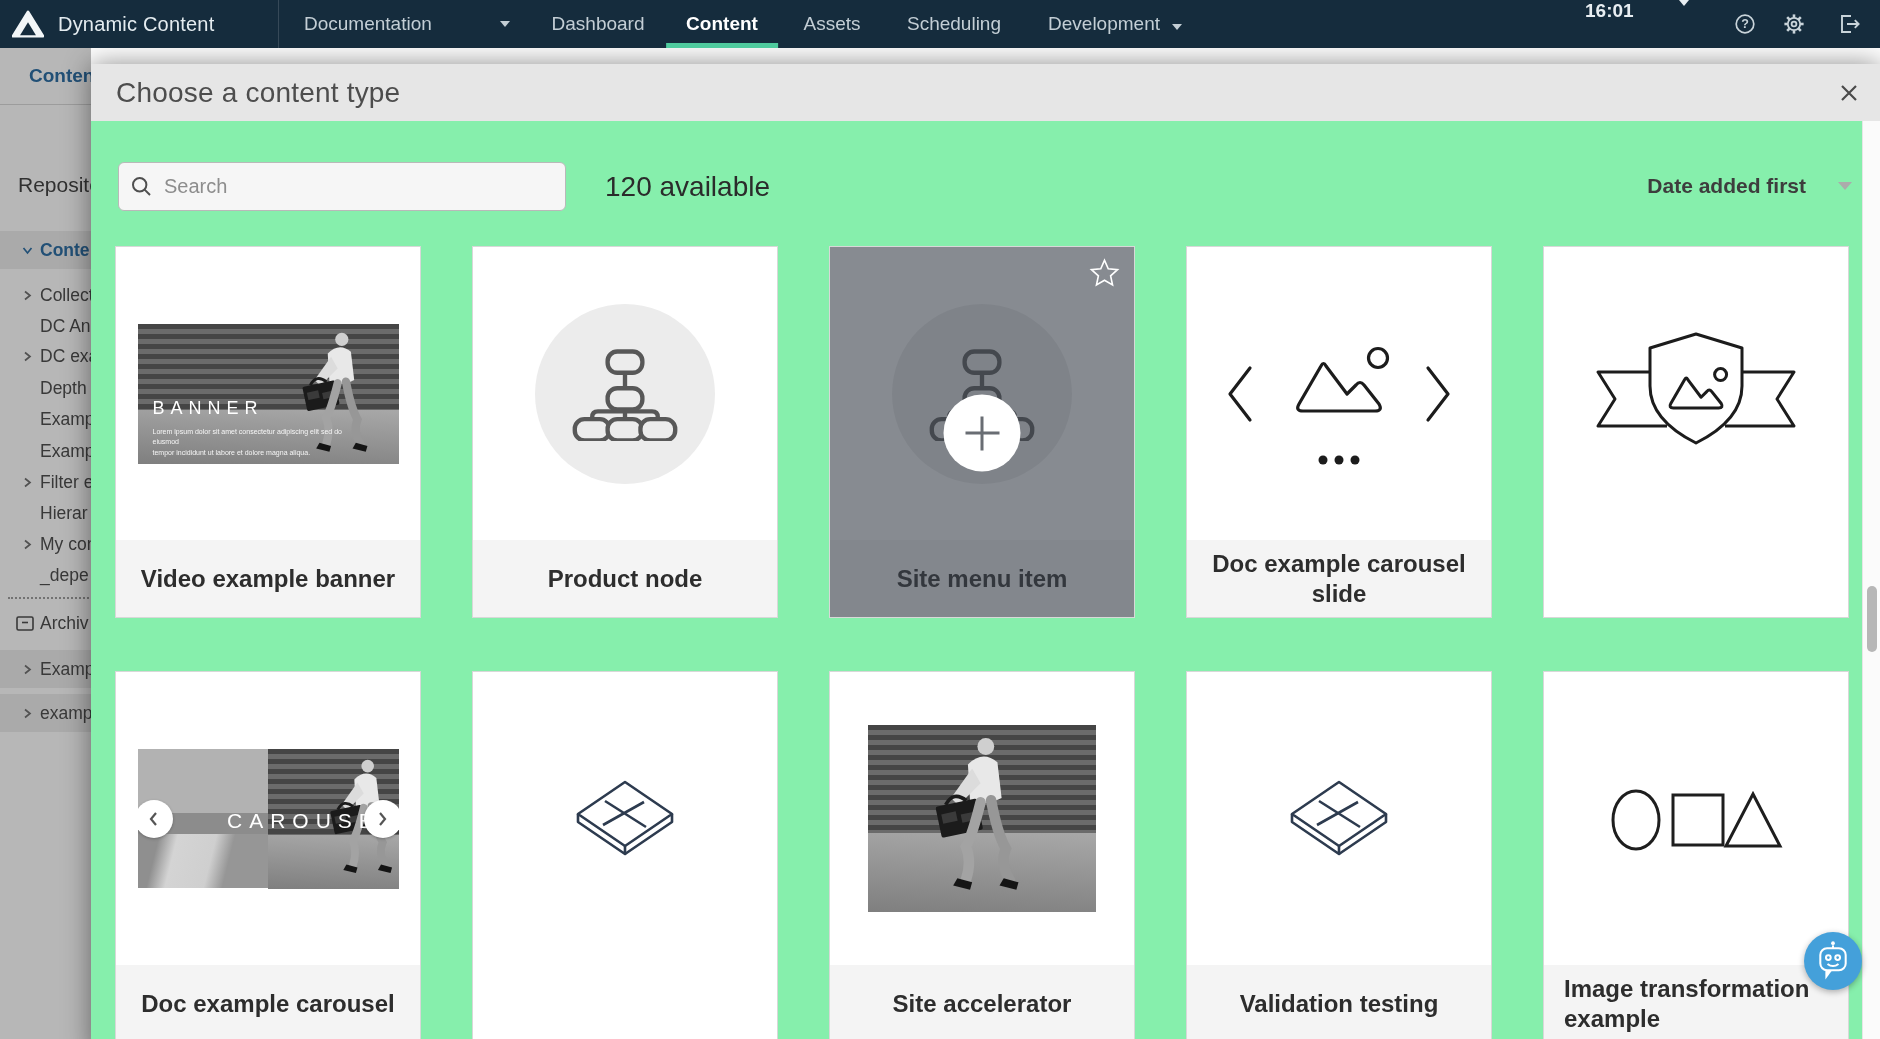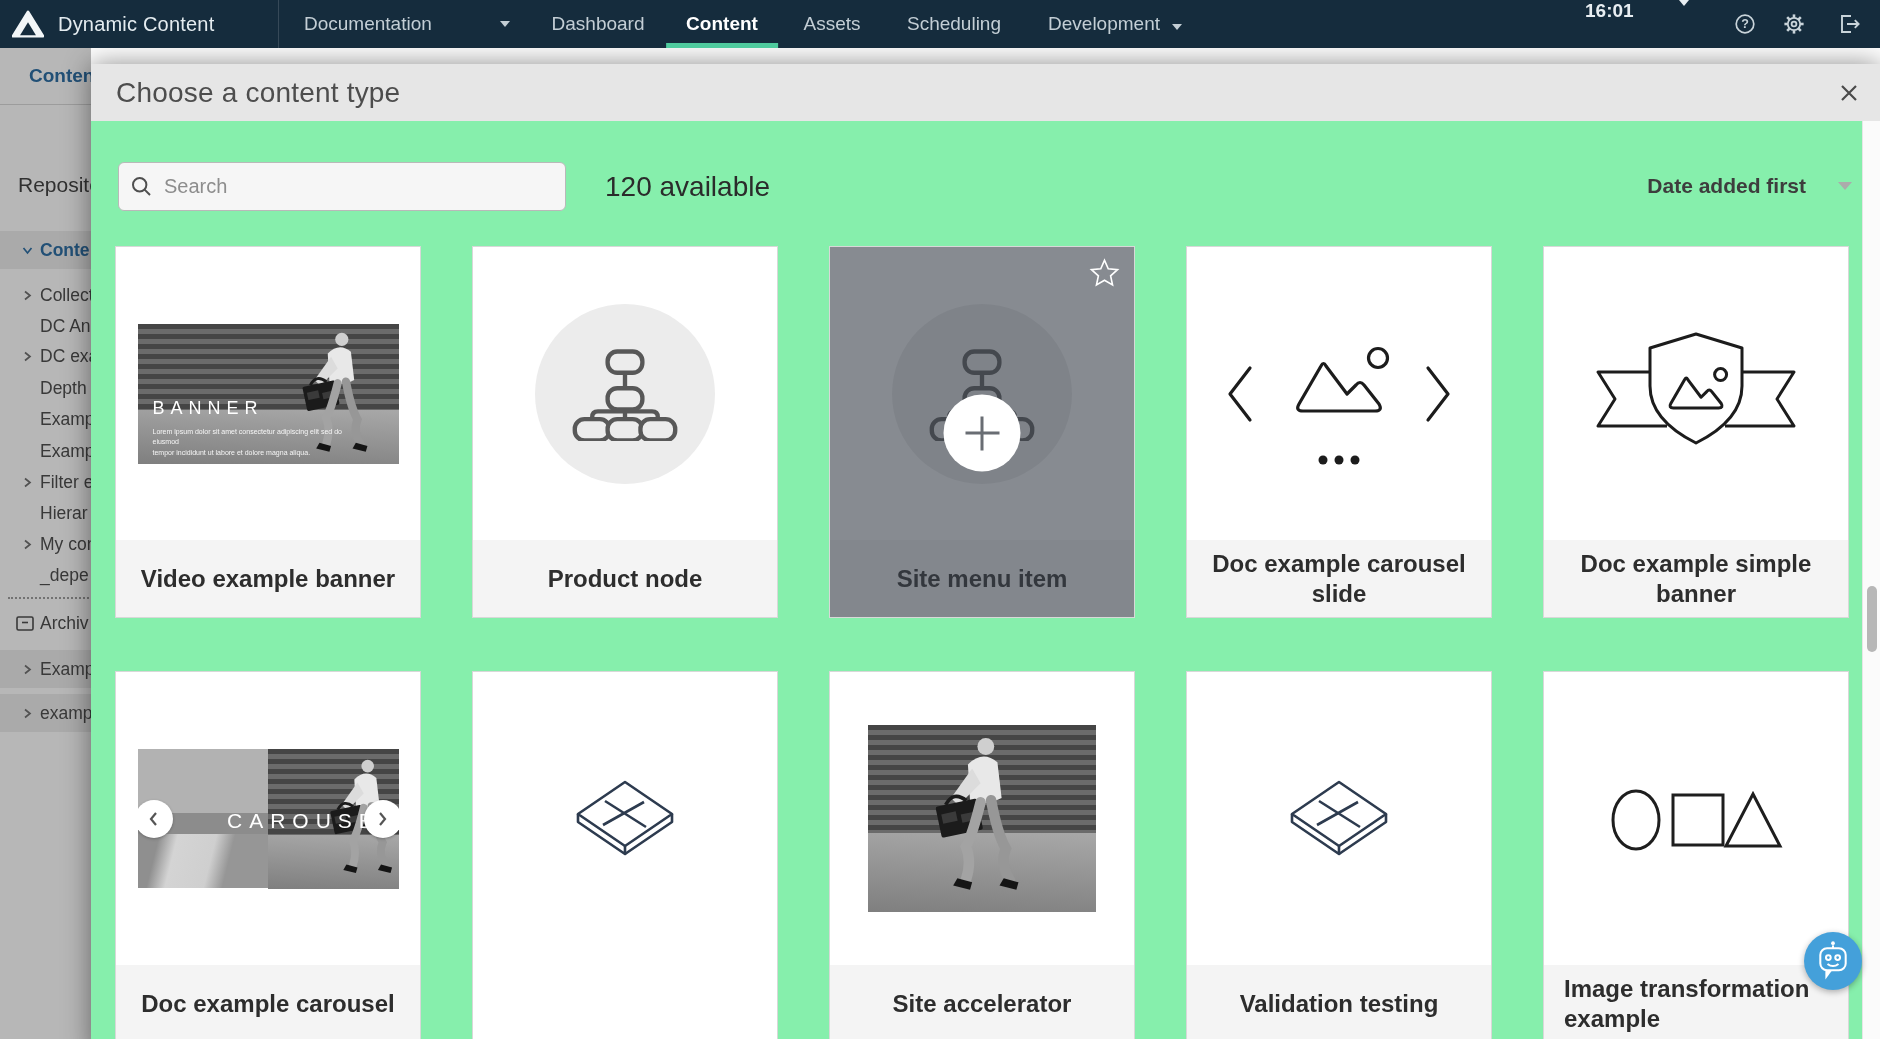--- a/index.html
+++ b/index.html
@@ -405,23 +405,20 @@
             <svg width="216" height="146" viewBox="0 0 216 146" fill="none" stroke="#1c1c1c" stroke-width="3" stroke-linejoin="round">
   <path d="M79 51 H10 L27 78 L10 105 H79"></path>
   <path d="M137 51 H206 L189 78 L206 105 H137"></path>
   <path d="M108 13 L154 27 V65 Q154 99 108 122 Q62 99 62 65 V27 Z" fill="#ffffff"></path>
   <g transform="translate(74,46) scale(0.63)" stroke-width="4.8">
                 <path d="M36 20 L14 58 Q10 65 18 65 H90 Q98 65 94 58 L79 39 Q75 34 71 39 L62 48 L41 20 Q38.5 15 36 20 Z"></path>
                 <circle cx="93" cy="12" r="9.5"></circle>
               </g>
 </svg>
           </div>
-    <div class="card-label">
-            <span>Doc example simple banner</span>
-          </div>
     </article>
         <article class="card">
     <div class="card-visual">
             <div class="photo p-carousel">
       <div class="half hl">
         <div class="sky"></div>
                 <div class="sea"></div>
                 <div class="sand"></div>
               </div>
       <div class="half hr">

